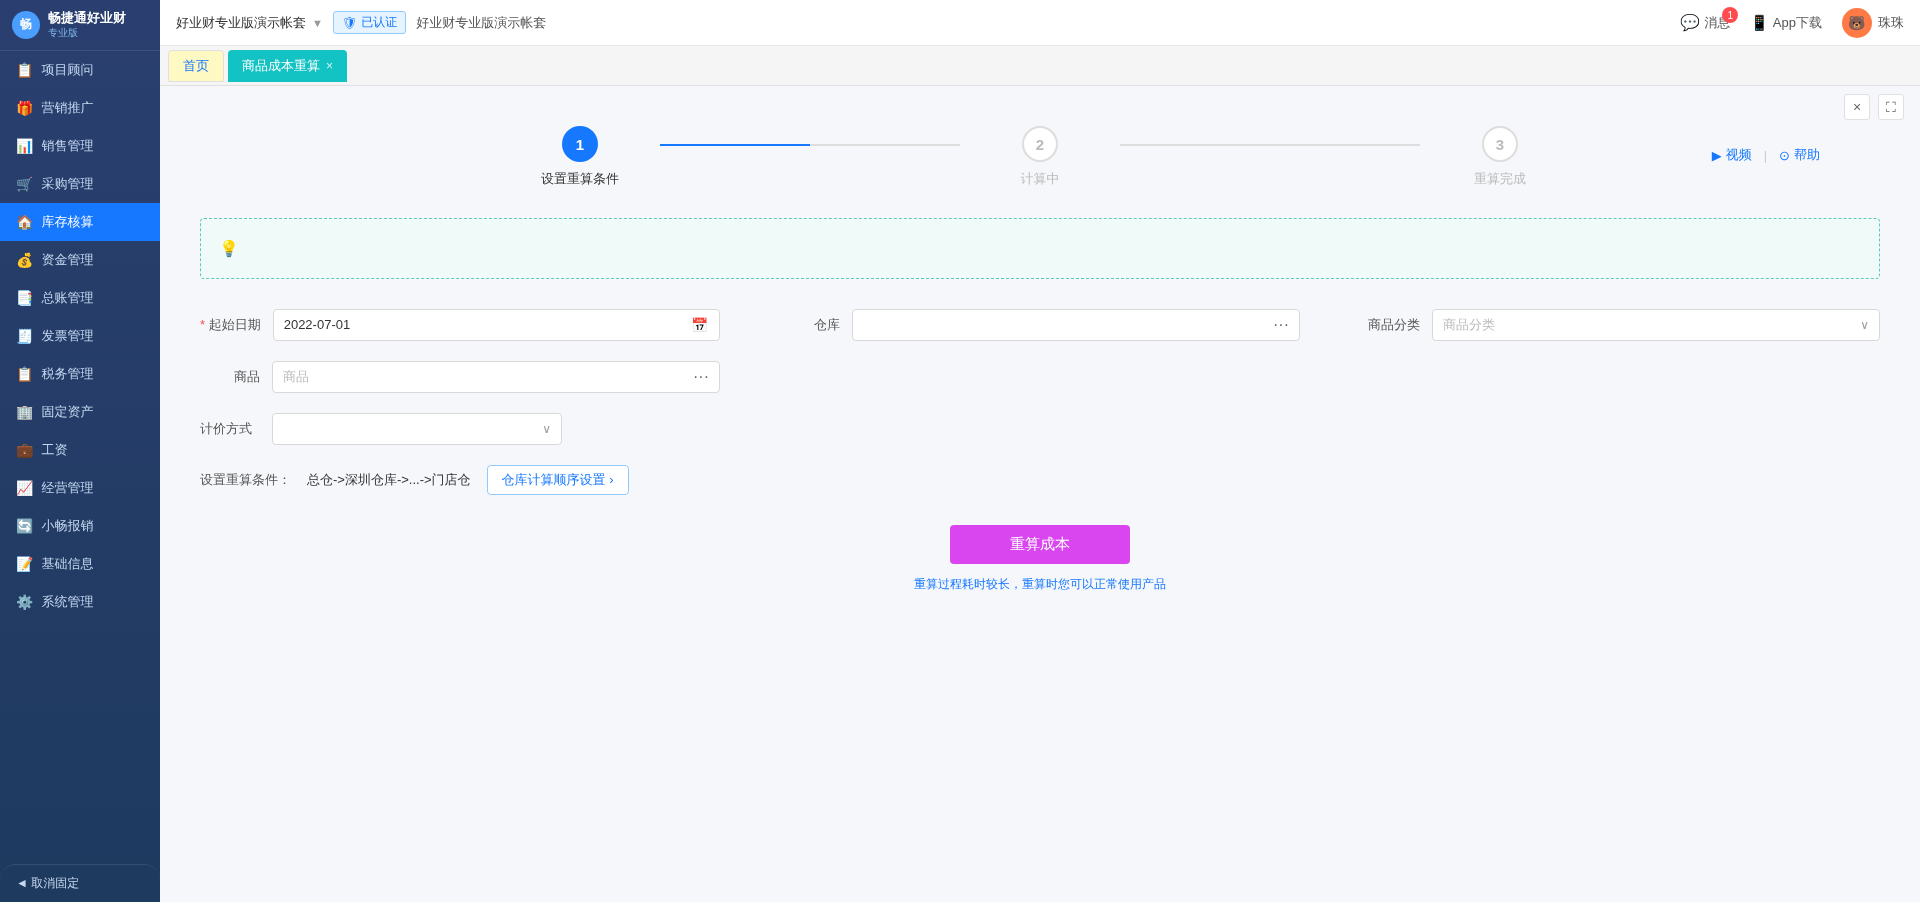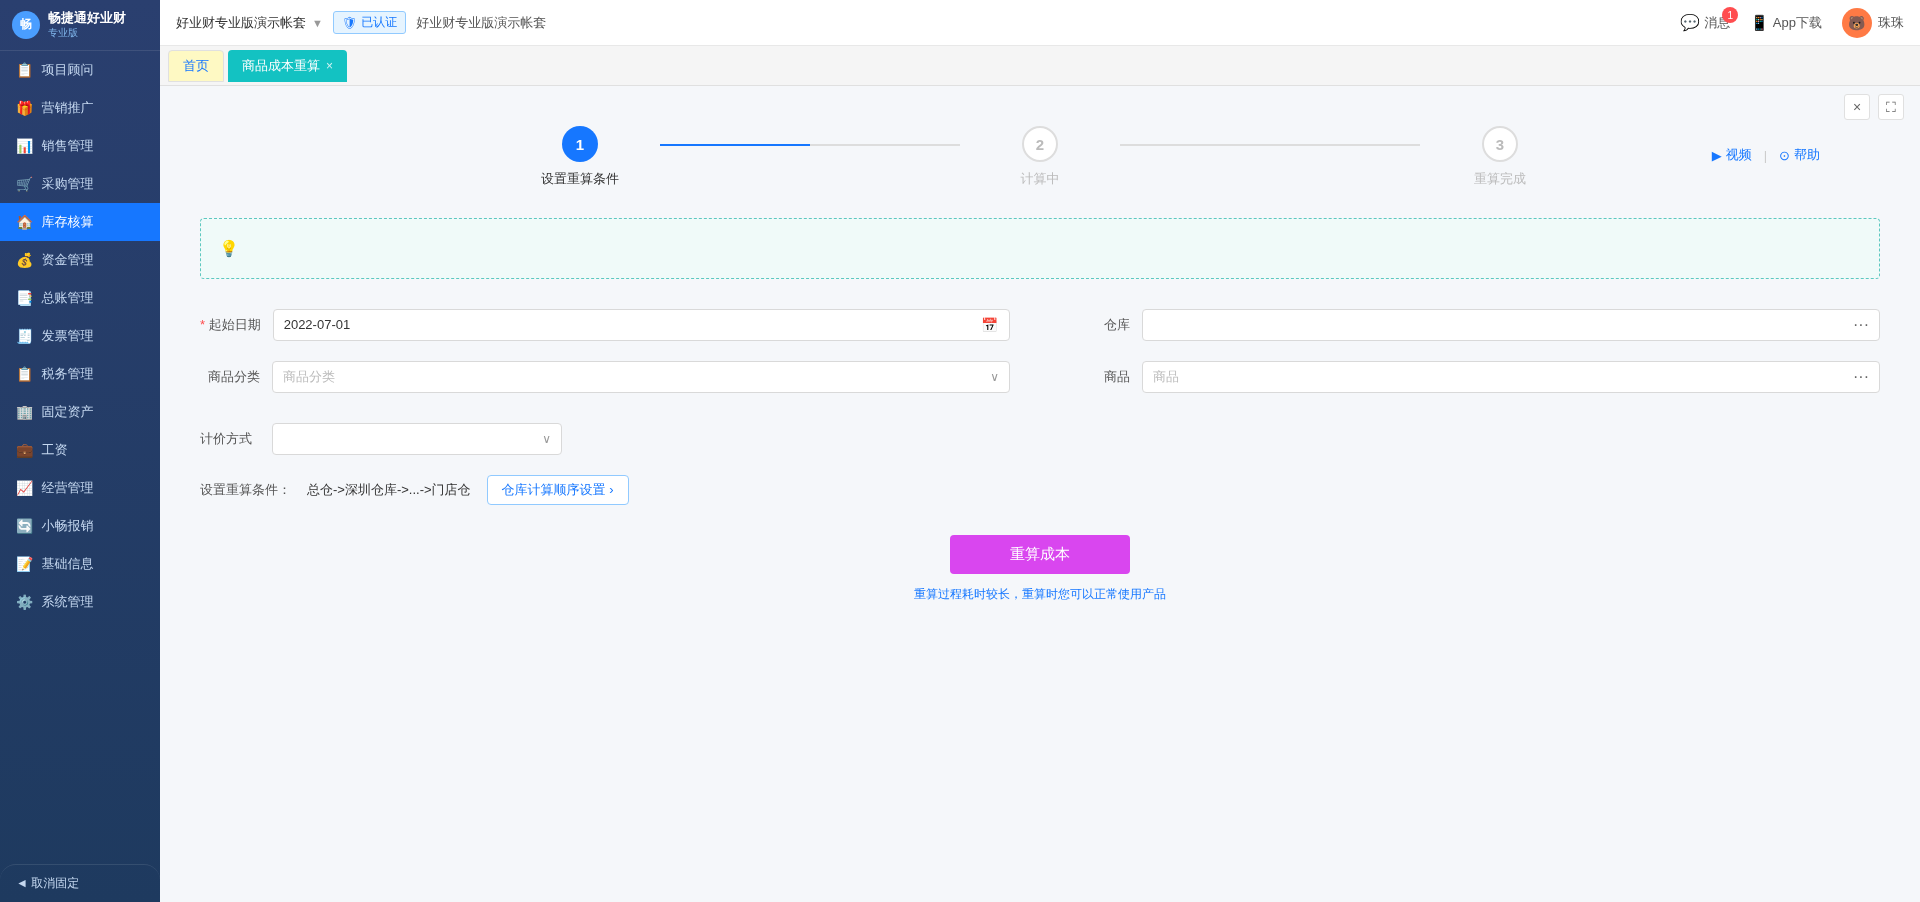--- a/index.html
+++ b/index.html
@@ -263,23 +263,23 @@
       font-size: 13px;
       line-height: 1.8;
       display: flex;
       gap: 8px;
     }
     .info-icon { color: #f0a020; font-size: 16px; margin-top: 2px; flex-shrink: 0; }
 
     
     .form-grid {
       display: grid;
-      grid-template-columns: 1fr 1fr;
+      grid-template-columns: 1fr 1fr 1fr;
       gap: 20px 60px;
-      margin-bottom: 30px;
+      margin-bottom: 20px;
     }
     .form-row {
       display: flex;
       align-items: center;
       gap: 12px;
     }
     .form-label {
       font-size: 13px;
       color: #555;
       min-width: 60px;

